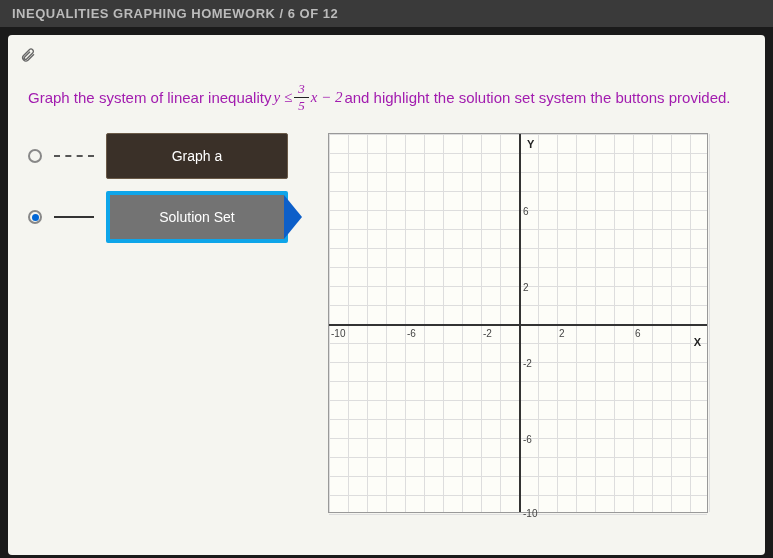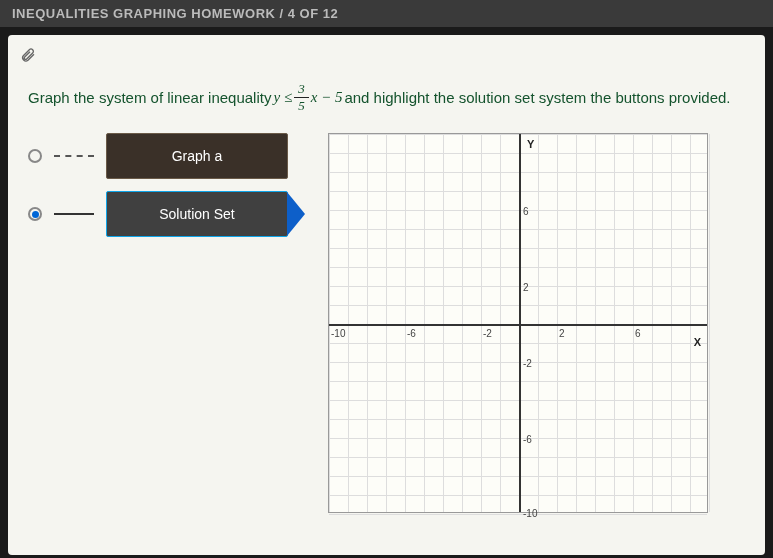--- a/index.html
+++ b/index.html
@@ -1,66 +1,66 @@
 <!DOCTYPE html>
 <html><head>
   <meta charset="utf-8">
   <style>
     * { margin: 0; padding: 0; box-sizing: border-box; }
     body { font-family: Arial, sans-serif; background: #1a1a1a; width: 773px; height: 558px; overflow: hidden; }
     .header { background: #3a3a3a; color: #bbb; padding: 6px 12px; font-size: 13px; font-weight: bold; letter-spacing: 0.5px; }
     .content { background: #f5f5f0; margin: 8px; border-radius: 4px; padding: 16px 20px; height: 520px; position: relative; }
     .clip-icon { position: absolute; top: 12px; left: 12px; color: #666; font-size: 18px; }
-    .question { margin-top: 30px; margin-bottom: 20px; font-size: 15px; color: #14532d; display: flex; align-items: center; flex-wrap: nowrap; }
+    .question { margin-top: 30px; margin-bottom: 20px; font-size: 15px; color: #a21caf; display: flex; align-items: center; flex-wrap: nowrap; }
     .math { display: inline-flex; align-items: center; font-style: italic; font-family: serif; margin: 0 2px; }
     .fraction { display: inline-flex; flex-direction: column; align-items: center; font-size: 13px; margin: 0 2px; vertical-align: middle; }
     .fraction .num { border-bottom: 1px solid #222; padding: 0 4px; line-height: 1.2; }
     .fraction .den { padding: 0 4px; line-height: 1.2; }
     .main-area { display: flex; gap: 40px; }
     .controls { width: 260px; }
     .control-row { display: flex; align-items: center; margin-bottom: 12px; gap: 12px; }
     .radio { width: 14px; height: 14px; border: 2px solid #888; border-radius: 50%; display: flex; align-items: center; justify-content: center; flex-shrink: 0; }
     .radio.selected .dot { width: 7px; height: 7px; background: #0066d6; border-radius: 50%; }
     .line-style { width: 40px; border-top: 2px dashed #555; flex-shrink: 0; }
     .line-style.solid { border-top: 2px solid #333; }
     .btn { flex: 1; padding: 14px 10px; text-align: center; font-size: 14px; color: #fff; border-radius: 2px; cursor: pointer; position: relative; }
     .btn-dark { background: #3a3028; border: 1px solid #6a5a48; }
-    .btn-blue { background: #404040; border: 1px solid #0ea5e9; }
+    .btn-blue { background: #737373; border: 4px solid #0ea5e9; }
     .arrow-right { position: absolute; right: -18px; top: 50%; transform: translateY(-50%); width: 0; height: 0; border-top: 22px solid transparent; border-bottom: 22px solid transparent; border-left: 18px solid #0d5fc9; }
     .graph-wrap { position: relative; width: 380px; height: 380px; border: 1px solid #999; background: #fdfdf8; }
     .grid-line { position: absolute; background: #ddd; }
     .grid-v { width: 1px; height: 100%; top: 0; }
     .grid-h { height: 1px; width: 100%; left: 0; }
     .axis { position: absolute; background: #333; }
     .axis-v { width: 2px; height: 100%; top: 0; }
     .axis-h { height: 2px; width: 100%; left: 0; }
     .axis-label { position: absolute; font-size: 10px; color: #444; }
     .axis-title { position: absolute; font-size: 11px; color: #222; font-weight: bold; }
   </style>
 </head>
 <body>
 
-<div class="header">INEQUALITIES GRAPHING HOMEWORK / 4 OF 12</div>
+<div class="header">INEQUALITIES GRAPHING HOMEWORK / 6 OF 12</div>
 
 <div class="content">
   <span class="clip-icon">
     <svg width="16" height="16" viewBox="0 0 24 24" fill="none" stroke="#666" stroke-width="2">
         <path d="M21 11l-9 9a5 5 0 01-7-7l9-9a3.5 3.5 0 015 5l-9 9a2 2 0 01-3-3l8-8"></path>
       </svg>
   </span>
 
   <div class="question">
     <span>Graph the system of linear inequality </span>
     <span class="math">
       <span>y</span>&nbsp;<span>≤</span>
       <span class="fraction">
         <span class="num">3</span>
         <span class="den">5</span>
       </span>
-      <span>x − 5</span>
+      <span>x − 2</span>
     </span>
     <span> and highlight the solution set system the buttons provided.</span>
   </div>
 
   <div class="main-area">
     <div class="controls">
       <div class="control-row">
         <div class="radio">
             <div class="dot"></div>
           </div>

